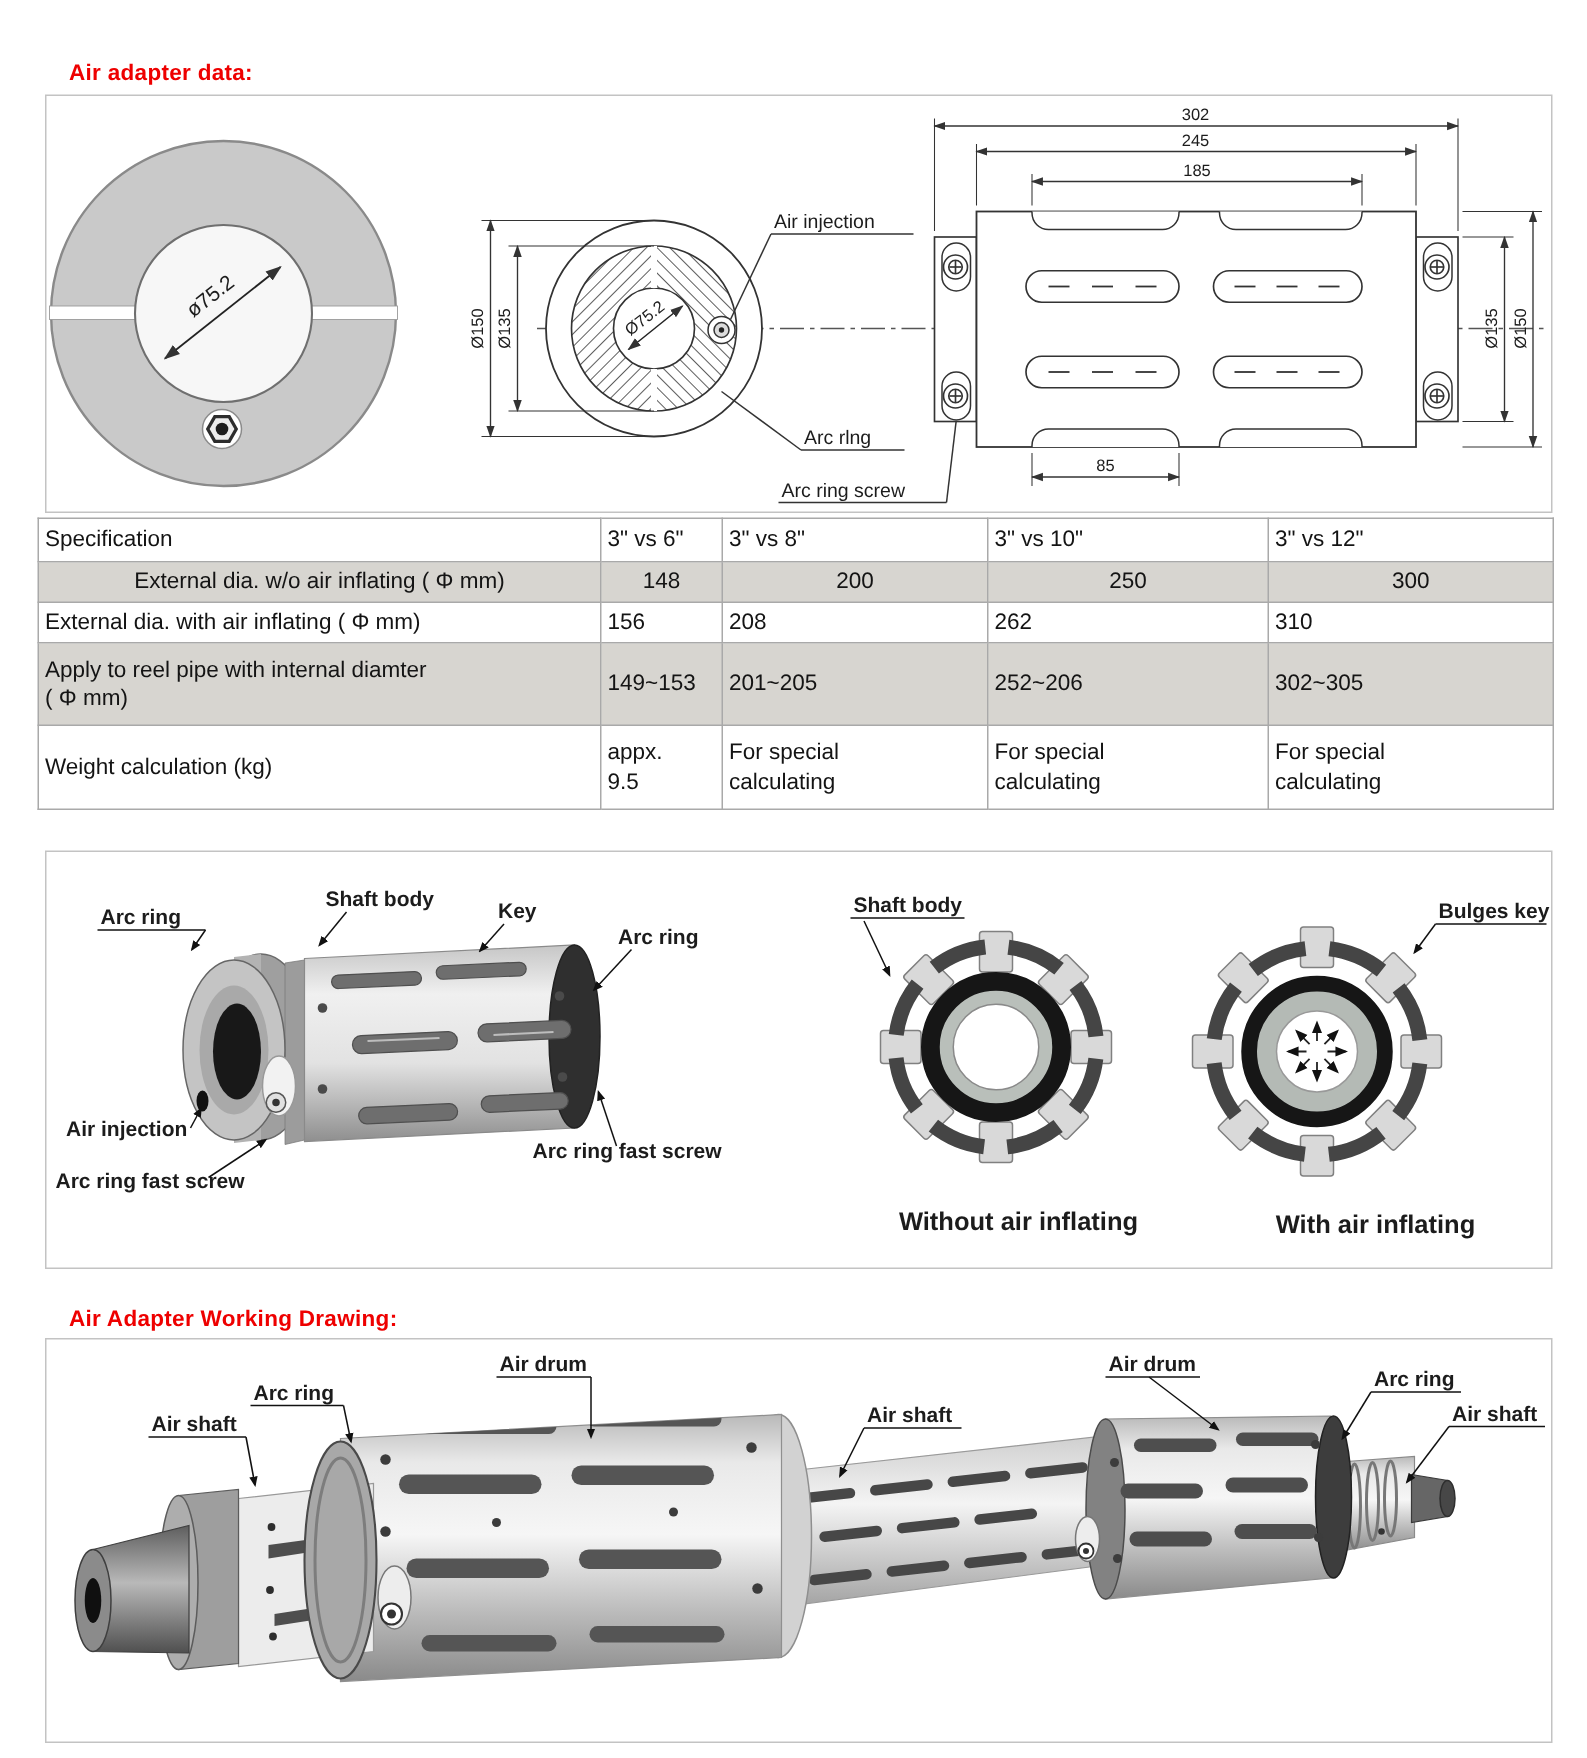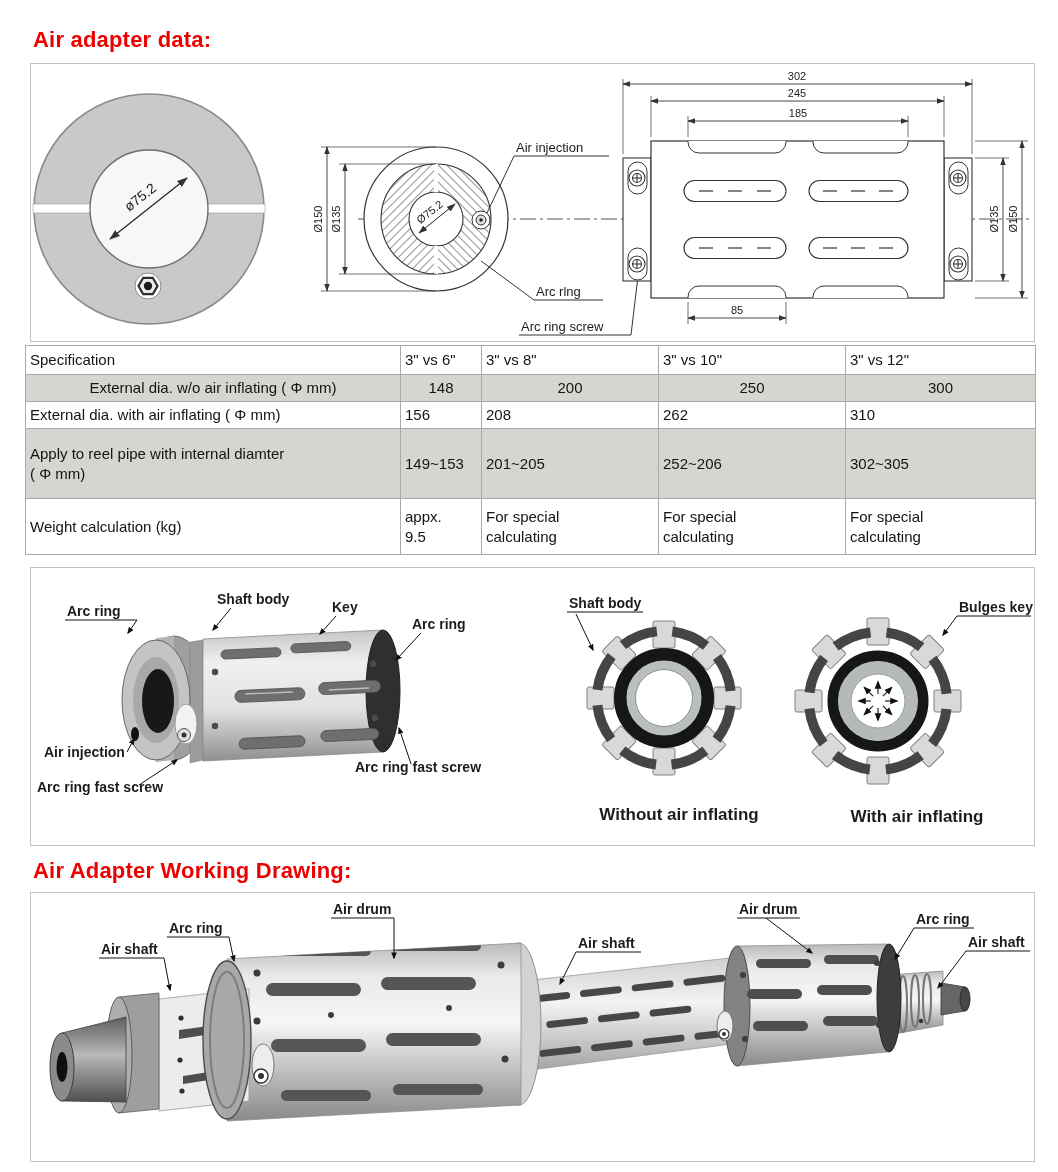--- a/index.html
+++ b/index.html
@@ -1,18 +1,18 @@
 <!DOCTYPE html>
 <html><head>
 <meta charset="utf-8">
 <style>
   html,body{margin:0;padding:0;background:#fff;}
   .page{position:relative;width:1058px;height:1172px;background:#fff;overflow:hidden;
         font-family:"Liberation Sans",sans-serif;}
-  .red-h{position:absolute;left:30px;margin:3px;font-size:22px;font-weight:bold;color:#ee0000;
+  .red-h{position:absolute;left:30px;margin:16px;font-size:15px;font-weight:bold;color:#ee0000;
          font-family:"Liberation Sans",sans-serif;letter-spacing:0.2px;}
   .panel{position:absolute;left:30px;width:1003px;border:1px solid #c3c3c3;background:#fff;}
   #panel1{top:63px;height:277px;}
   #panel2{top:567px;height:277px;}
   #panel3{top:892px;height:268px;}
   table.spec{position:absolute;left:25px;top:345px;border-collapse:collapse;table-layout:fixed;
              width:1010px;font-size:15px;color:#141414;border-radius:27px;}
   table.spec td{border:1px solid #a9a9a9;padding:2px 4px;vertical-align:middle;
                 white-space:pre-line;line-height:1.3;}
   tr.alt td{background:#d7d5d0;}
@@ -218,21 +218,21 @@
       <td>250</td>
       <td>300</td>
     </tr>
     <tr style="height:27px;">
       <td>External dia. with air inflating ( Φ mm)</td>
       <td>156</td>
       <td>208</td>
       <td>262</td>
       <td>310</td>
     </tr>
-    <tr class="alt" style="height:70px;">
+    <tr class="alt" style="height:55px;">
       <td>Apply to reel pipe with internal diamter
 ( Φ mm)</td>
       <td>149~153</td>
       <td>201~205</td>
       <td>252~206</td>
       <td>302~305</td>
     </tr>
     <tr style="height:56px;">
       <td>Weight calculation (kg)</td>
       <td>appx.

